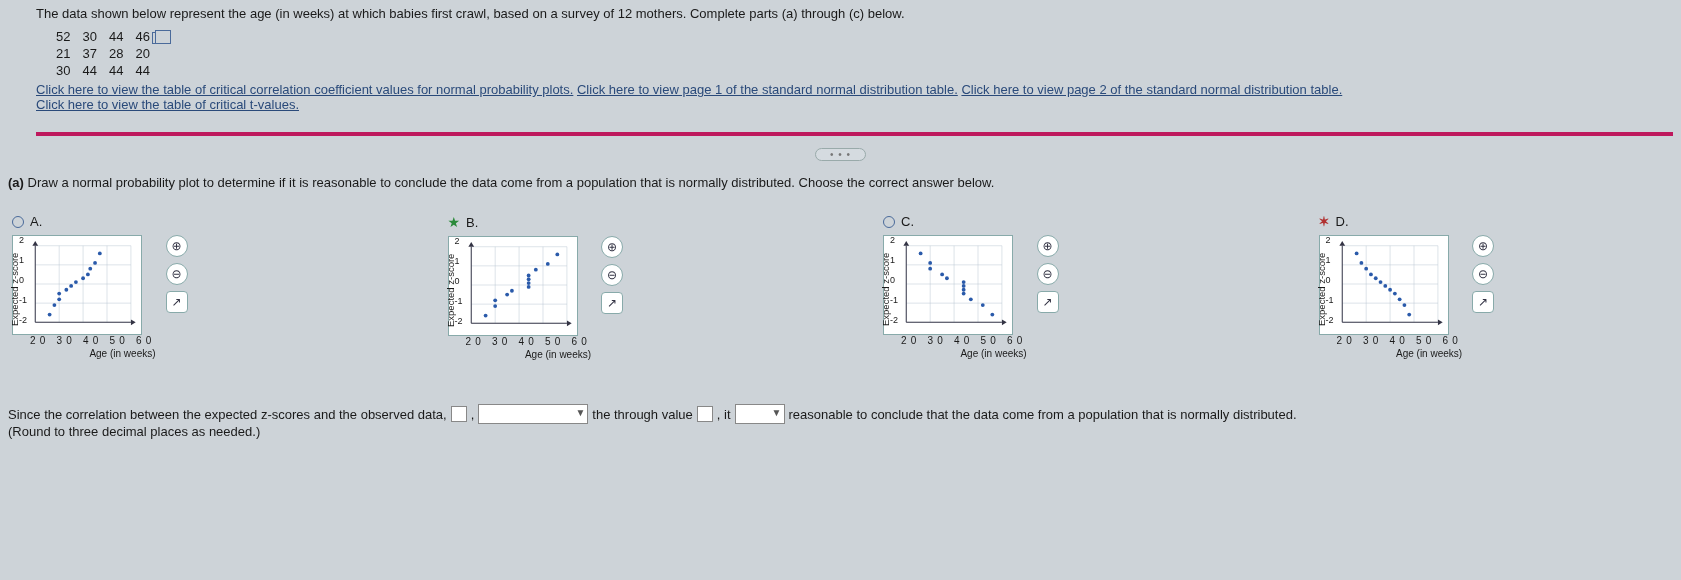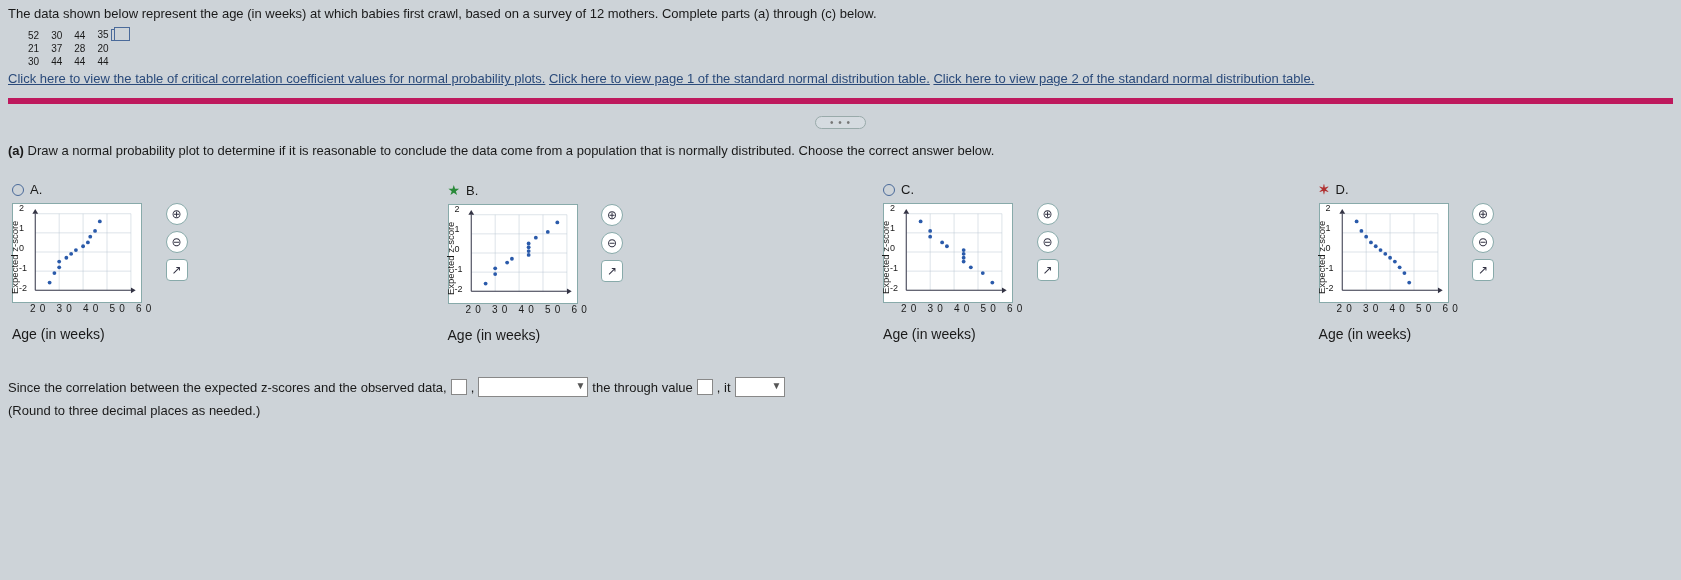--- a/index.html
+++ b/index.html
@@ -7,85 +7,86 @@
     margin: 0;
     font-family: Arial, sans-serif;
     font-size: 13px;
     background: #cdd3d8;
     color: #1a1a1a;
     width: 1681px;
     height: 580px;
     overflow: hidden;
     padding: 6px 8px;
   }
-  .top-block { border-bottom: 6px solid #be185d; padding-bottom: 12px; }
+  .top-block { border-bottom: 4px solid #be185d; padding-bottom: 20px; margin-left: 28px; }
   .question-text { color: #1a1a1a; margin-bottom: 6px; }
   .data-table { margin: 2px 0 2px 18px; }
-  .data-table td { padding: 0 10px 0 0; color: #1a1a1a; font-size: 10px; }
+  .data-table td { padding: 0 10px 0 0; color: #1a1a1a; font-size: 13px; }
   .link-line { color: #2a4a7a; }
   .link-line a { color: #2a4a7a; text-decoration: underline; cursor: pointer; }
   .divider-row { text-align:center; margin: 10px 0 14px; }
   .pill { display:inline-block; border:1px solid #9aa; border-radius:10px; padding:0 14px; font-size:10px; color:#777; background:#d5dbe0; cursor:pointer; letter-spacing:1px;}
   .part-q { margin-bottom: 24px; }
   .part-q b { font-weight:bold; }
   .choices { display:flex; gap: 260px; margin-left: 4px; }
   .choice { position:relative; }
   .choice-lbl { display:flex; align-items:center; gap:6px; margin-bottom:6px; color:#1a1a1a; }
   .radio { width:12px; height:12px; border-radius:50%; border:1.5px solid #4a6a9a; display:inline-block; background:#cdd3d8; }
   .star { color:#2a8a3a; font-size:14px; }
   .x-red { color:#b03030; font-size:13px; font-weight:bold; }
   .plot-wrap { display:flex; align-items:flex-start; gap:6px; }
   .plot-box { background:#fff; border:1px solid #8aa; width:130px; height:100px; position:relative; }
   .ylabel { transform: rotate(-90deg); transform-origin: left top; position:absolute; left:-4px; top: 90px; font-size:9.5px; color:#1a1a1a; white-space:nowrap; }
-  .xlabel { text-align:left; font-size:14px; color:#1a1a1a; margin-top:12px; }
+  .xlabel { text-align:right; font-size:10px; color:#1a1a1a; margin-top:2px; }
   .xticks { margin-left:18px; font-size:10px; letter-spacing:4.2px; color:#1a1a1a;}
   .tools { display:flex; flex-direction:column; gap:6px; margin-left:4px; }
   .toolbtn { width:22px; height:22px; border-radius:50%; background:#fff; border:1px solid #8aa; display:flex; align-items:center; justify-content:center; font-size:12px; cursor:pointer; color:#334; }
   .toolbtn.sq { border-radius:4px; }
   svg.grid { position:absolute; left:18px; top:4px; }
   .yt { position:absolute; left:6px; font-size:9px; color:#1a1a1a; }
-  .bottom-row { margin-top:34px; display:flex; flex-wrap:wrap; align-items:center; gap:4px; color:#1a1a1a; }
+  .bottom-row { margin-top:44px; display:flex; flex-wrap:wrap; align-items:center; gap:4px; color:#1a1a1a; }
   .blank-sq { display:inline-block; width:16px; height:16px; border:1px solid #888; background:#fff; vertical-align:middle; }
   .blank-wide { display:inline-block; width:110px; height:20px; border:1px solid #888; background:#fff; vertical-align:middle; position:relative; }
   .sel-caret { position:absolute; right:2px; top:2px; font-size:10px; color:#555; }
-  .round-note { margin-top:6px; color:#1a1a1a; }
+  .round-note { color:#1a1a1a; }
   .copy-icn { display:inline-block; width:14px; height:12px; border:1px solid #4a6a9a; position:relative; margin-left:2px; vertical-align:middle; }
   .copy-icn::after { content:""; position:absolute; left:2px; top:-3px; width:14px; height:12px; border:1px solid #4a6a9a; background:#cdd3d8; }
 </style>
 </head>
 <body>
 
 <div class="top-block">
   <div class="question-text">The data shown below represent the age (in weeks) at which babies first crawl, based on a survey of 12 mothers. Complete parts (a) through (c) below.</div>
   <table class="data-table">
     <tbody>
         <tr>
       <td>52</td>
       <td>30</td>
       <td>44</td>
-      <td><span>35</span><span class="copy-icn"></span></td>
+      <td><span>46</span><span class="copy-icn"></span></td>
     </tr>
     <tr>
       <td>21</td>
       <td>37</td>
       <td>28</td>
       <td>20</td>
     </tr>
     <tr>
       <td>30</td>
       <td>44</td>
       <td>44</td>
       <td>44</td>
     </tr>
   </tbody>
     </table>
   <div class="link-line">
     <a>Click here to view the table of critical correlation coefficient values for normal probability plots.</a>
     <a>Click here to view page 1 of the standard normal distribution table.</a>
     <a>Click here to view page 2 of the standard normal distribution table.</a><br>
+    <a>Click here to view the table of critical t-values.</a>
   </div>
 </div>
 
 <div class="divider-row">
   <span class="pill">• • •</span>
 </div>
 
 <div class="part-q">
   <b>(a)</b> <span>Draw a normal probability plot to determine if it is reasonable to conclude the data come from a population that is normally distributed. Choose the correct answer below.</span>
 </div>
@@ -311,14 +312,15 @@
     <span>,</span>
   <span class="blank-wide">
       <span class="sel-caret">▼</span>
     </span>
   <span>the through value</span>
   <span class="blank-sq"></span>
   <span>, it</span>
   <span class="blank-wide" style="width:50px">
       <span class="sel-caret">▼</span>
     </span>
+  <span>reasonable to conclude that the data come from a population that is normally distributed.</span>
 </div>
 <div class="round-note">(Round to three decimal places as needed.)</div>
 
 </body></html>

